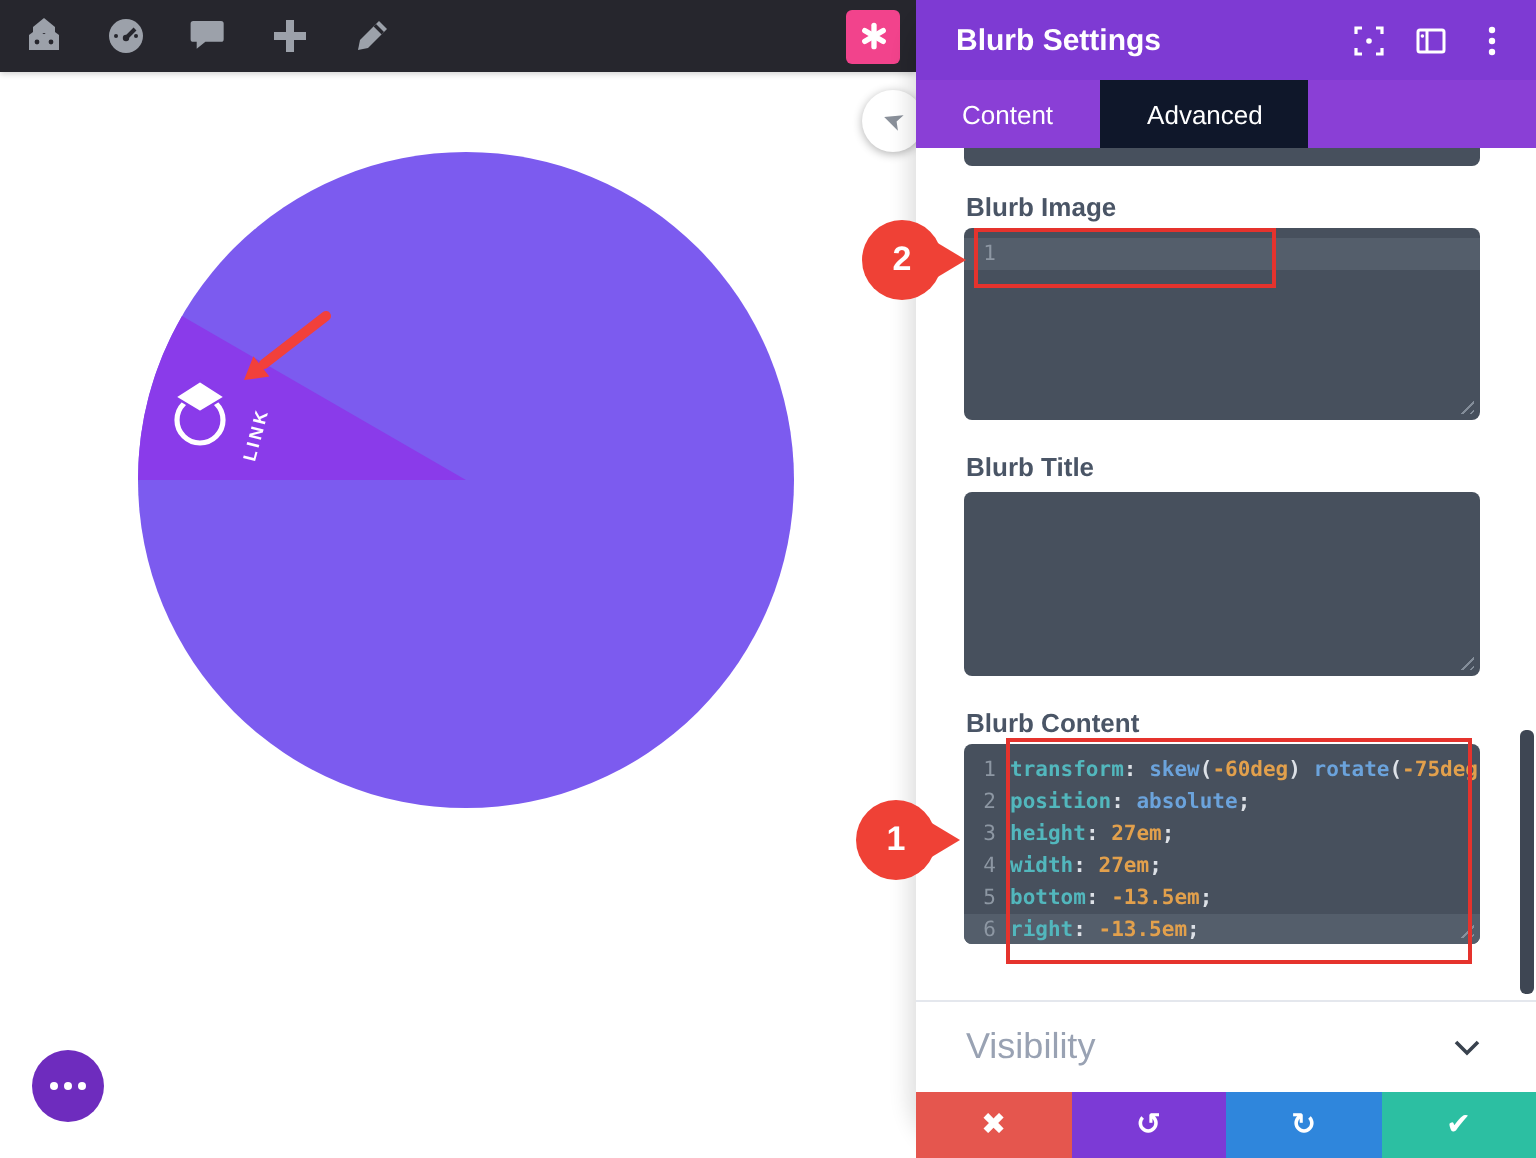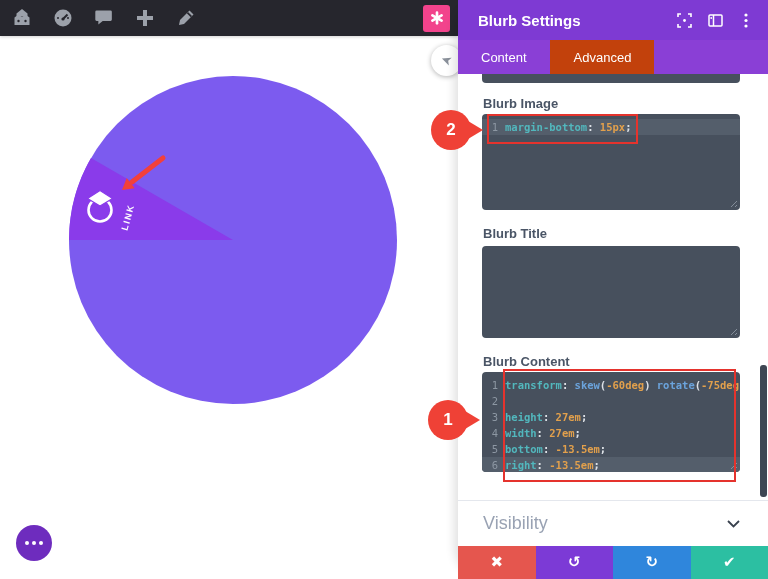--- a/index.html
+++ b/index.html
@@ -34,21 +34,21 @@
   .panel-header { position:absolute; left:0; top:0; width:100%; height:40px; background:#7e3ad3;
                   display:flex; align-items:center; }
   .panel-title { color:#fff; font-size:15px; font-weight:bold; margin-left:20px; }
   .header-icons { margin-left:auto; margin-right:14px; display:flex; align-items:center; gap:15px; }
   .hd-icon { width:16px; height:16px; display:flex; align-items:center; justify-content:center; }
 
   .tabs { position:absolute; left:0; top:40px; width:100%; height:34px; background:#8a3fd6;
           display:flex; align-items:stretch; }
   .tab { color:#fff; font-size:13px; font-weight:normal; display:flex; align-items:center;
          padding:0 23px; }
-  .tab.active { background:#c2410c;padding-left:24px; }
+  .tab.active { background:#0f172a;padding-left:24px; }
 
   .panel-body { position:absolute; left:0; top:74px; width:100%; height:426px; background:#fff; }
 
   .partial-box { position:absolute; left:24px; top:0; width:258px; height:9px; background:#47505d;
                  border-radius:0 0 4px 4px; }
 
   .field-label { position:absolute; left:25px; color:#4a5566; font-size:13px; font-weight:bold; }
   .code-box { position:absolute; left:24px; width:258px; background:#47505d; border-radius:4px;
               font-family:"DejaVu Sans Mono", monospace; font-size:10.5px; font-weight:bold;
               padding-top:5px; overflow:hidden; }
@@ -204,33 +204,33 @@
     <div class="tabs">
       <div class="tab">Content</div>
       <div class="tab active">Advanced</div>
     </div>
 
     <div class="panel-body">
       <div class="partial-box"></div>
 
       <div class="field-label" style="top:22px">Blurb Image</div>
       <div class="code-box" style="top:40px; height:96px">
-        <div class="code-line active"><span class="ln">1</span><span class="tx"><span class="tk-prop">margin-bottom</span><span class="tk-pun">: </span><span class="tk-num">15px</span><span class="tk-pun">;</span></span></div>
+        <div class="code-line active"><span class="ln">1</span></div>
           <div class="resize-grip"></div>
       </div>
 
       <div class="field-label" style="top:152px">Blurb Title</div>
       <div class="code-box" style="top:172px; height:92px">
         <div class="resize-grip"></div>
       </div>
 
       <div class="field-label" style="top:280px">Blurb Content</div>
       <div class="code-box" style="top:298px; height:100px">
         <div class="code-line"><span class="ln">1</span><span class="tx"><span class="tk-prop">transform</span><span class="tk-pun">: </span><span class="tk-kw">skew</span><span class="tk-pun">(</span><span class="tk-num">-60deg</span><span class="tk-pun">) </span><span class="tk-kw">rotate</span><span class="tk-pun">(</span><span class="tk-num">-75deg</span><span class="tk-pun">);</span></span></div>
-          <div class="code-line"><span class="ln">2</span></div>
+          <div class="code-line"><span class="ln">2</span><span class="tx"><span class="tk-prop">position</span><span class="tk-pun">: </span><span class="tk-kw">absolute</span><span class="tk-pun">;</span></span></div>
           <div class="code-line"><span class="ln">3</span><span class="tx"><span class="tk-prop">height</span><span class="tk-pun">: </span><span class="tk-num">27em</span><span class="tk-pun">;</span></span></div>
           <div class="code-line"><span class="ln">4</span><span class="tx"><span class="tk-prop">width</span><span class="tk-pun">: </span><span class="tk-num">27em</span><span class="tk-pun">;</span></span></div>
           <div class="code-line"><span class="ln">5</span><span class="tx"><span class="tk-prop">bottom</span><span class="tk-pun">: </span><span class="tk-num">-13.5em</span><span class="tk-pun">;</span></span></div>
           <div class="code-line active"><span class="ln">6</span><span class="tx"><span class="tk-prop">right</span><span class="tk-pun">: </span><span class="tk-num">-13.5em</span><span class="tk-pun">;</span></span></div>
           <div class="resize-grip"></div>
       </div>
 
       <div class="scroll-thumb"></div>
     </div>
 

